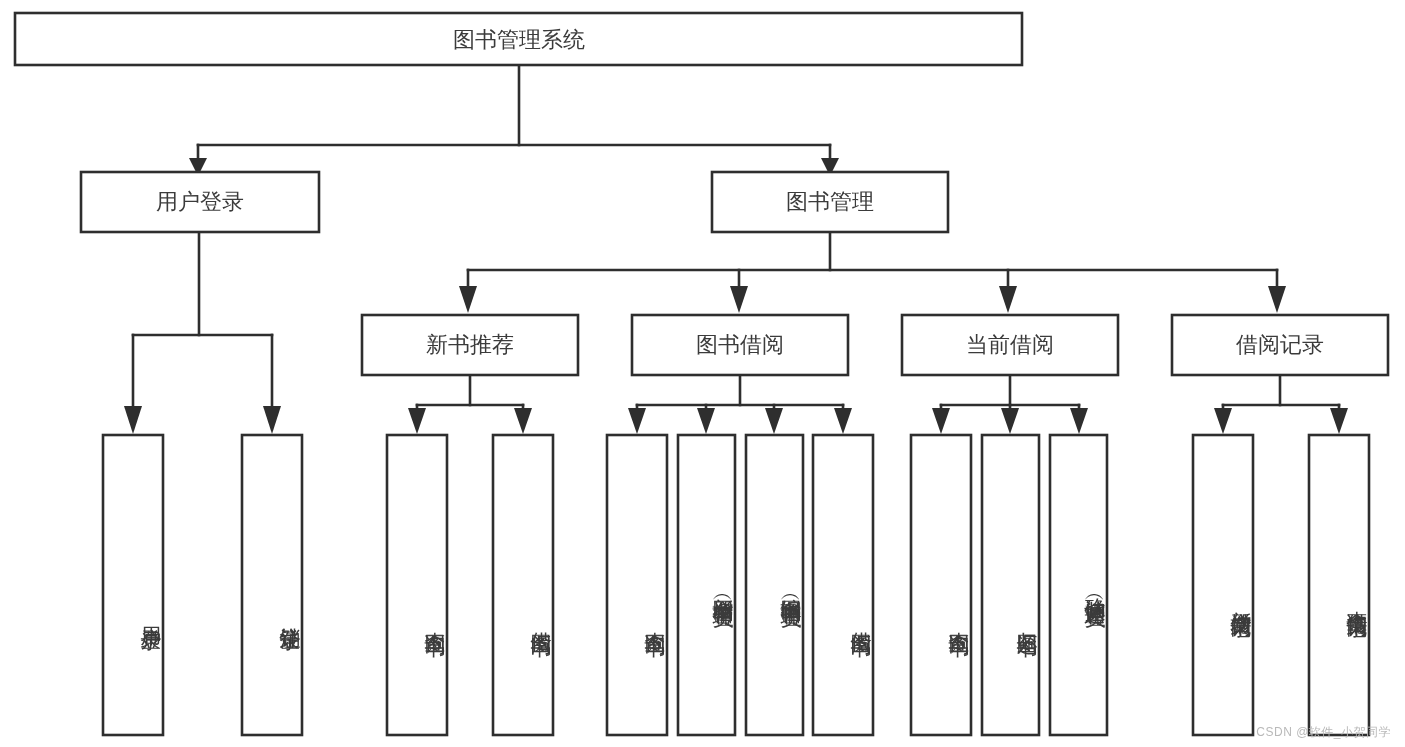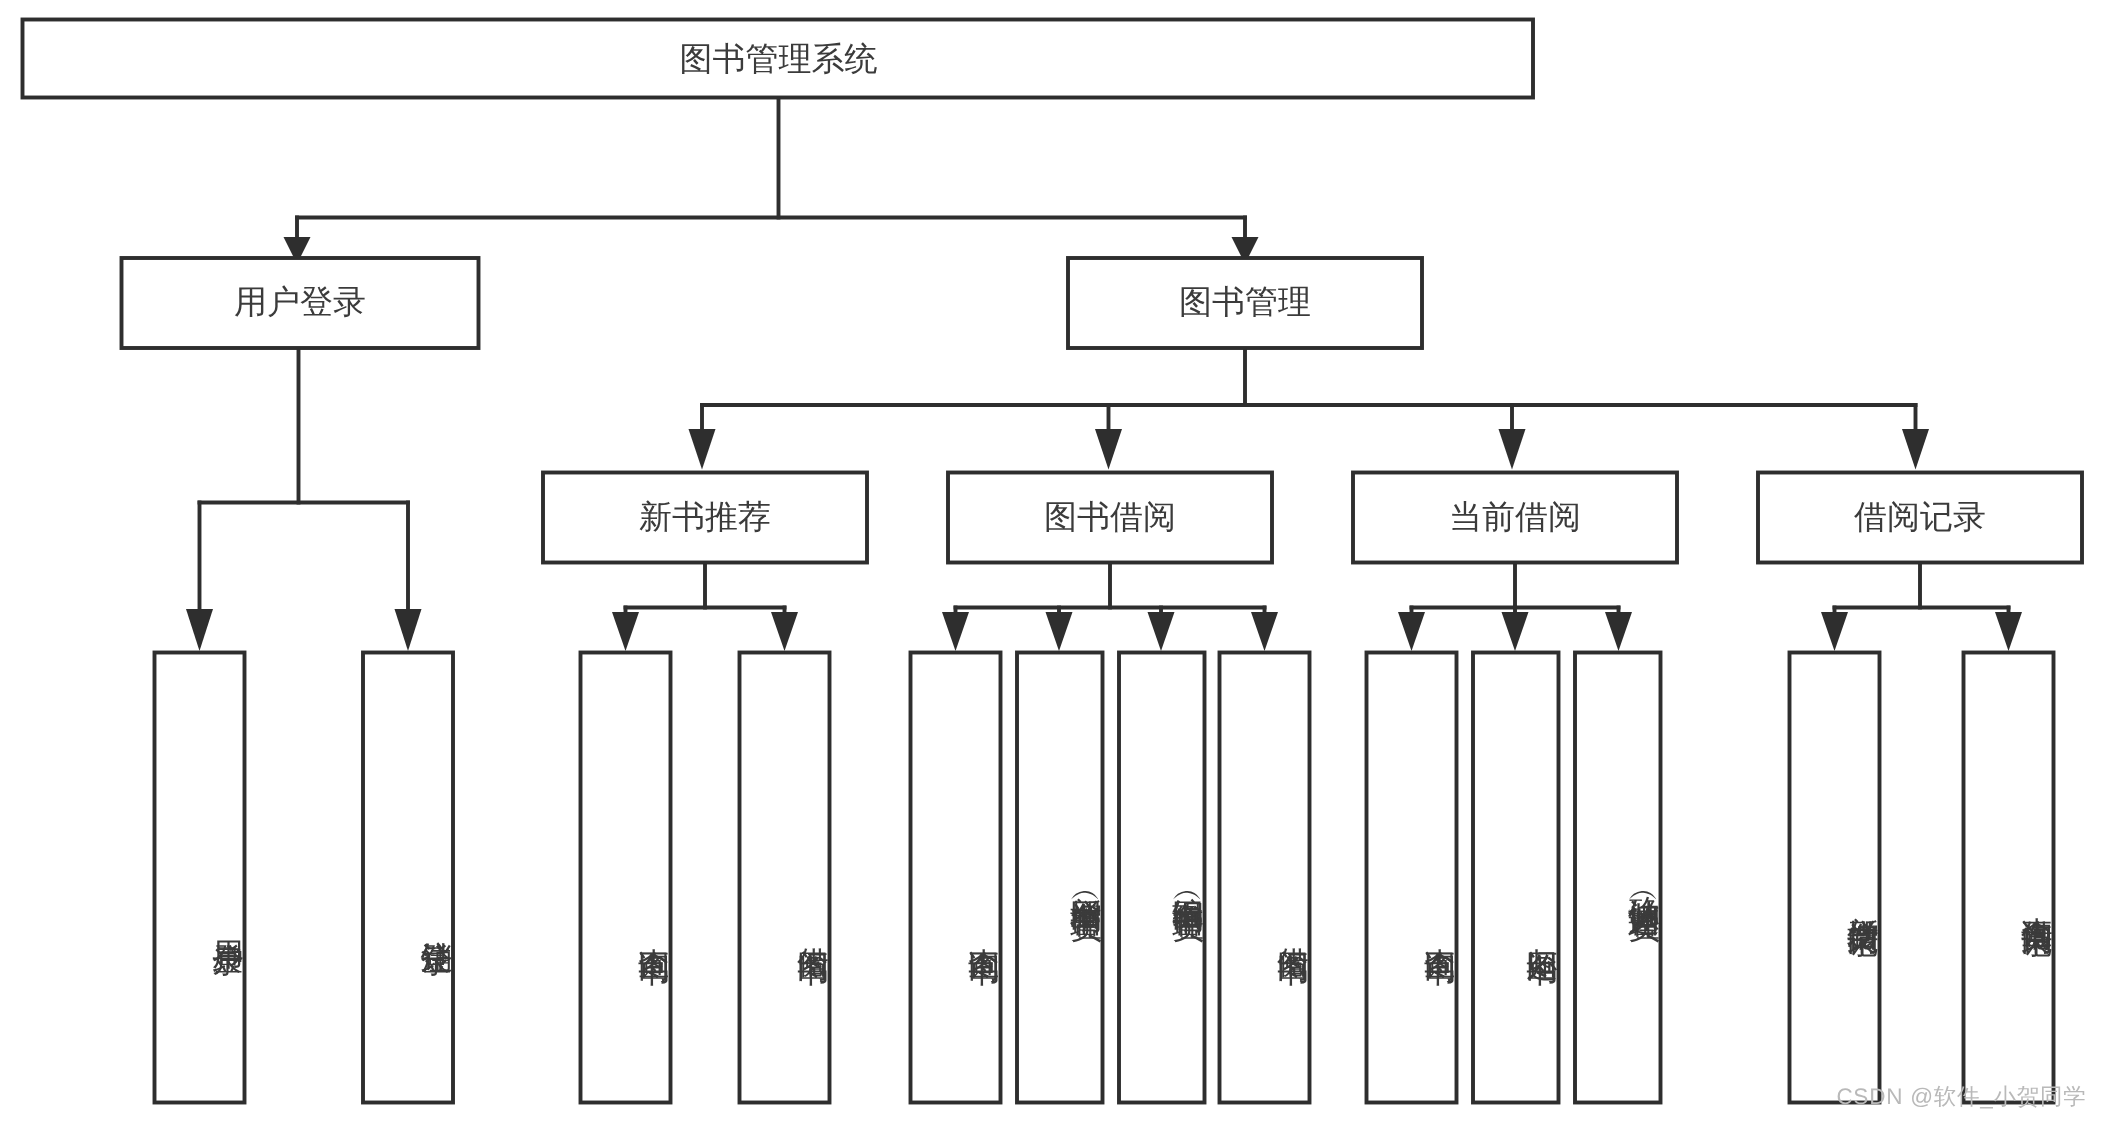--- a/index.html
+++ b/index.html
@@ -59,21 +59,21 @@
     display: flex;
     align-items: flex-start;
     justify-content: center;
     pointer-events: none;
   }
   .watermark {
     position: absolute;
     right: 14px;
     bottom: 6px;
     font-family: "Liberation Sans", "DejaVu Sans", sans-serif;
-    font-size: 15px;
+    font-size: 12px;
     color: #b9b9b9;
     letter-spacing: 0.5px;
     white-space: nowrap;
   }
 </style>
 </head>
 <body>
 
 <div id="canvas">
 

